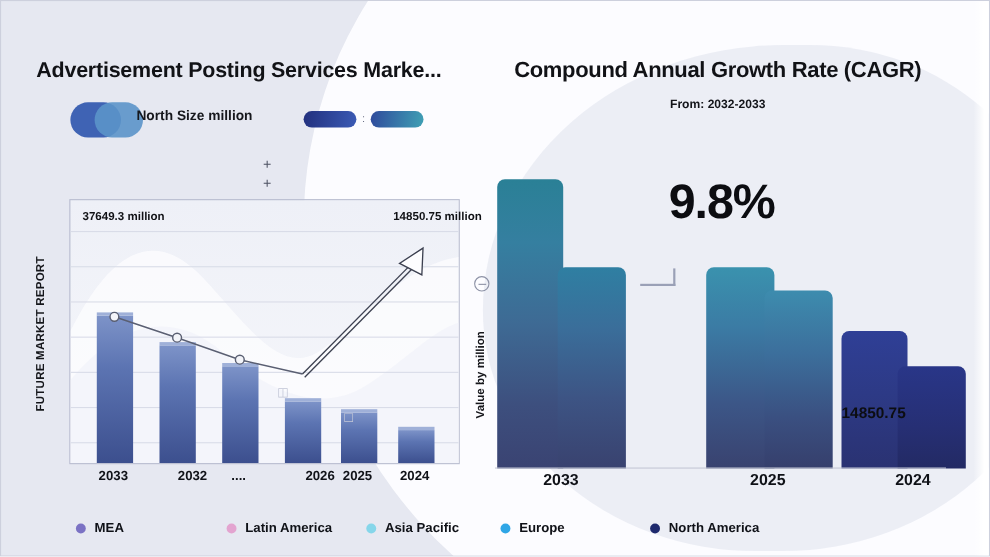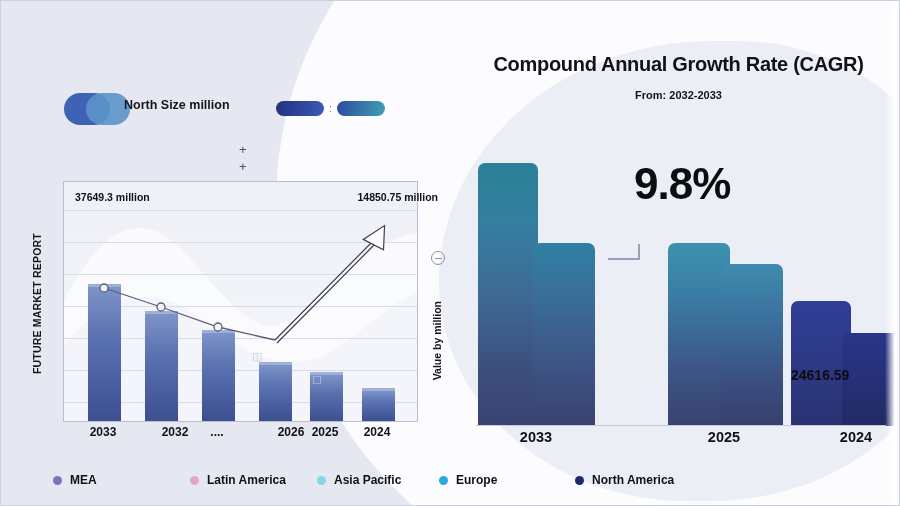--- a/index.html
+++ b/index.html
@@ -119,21 +119,21 @@
   .minus-circle {
     position:absolute; left:430px; top:250px; width:14px; height:14px;
     border:1px solid #8d92a6; border-radius:50%;
   }
   .minus-circle::before {
     content:""; position:absolute; left:3px; top:6px; width:7px; height:1px; background:#8d92a6;
   }
   .tiny-ico { position:absolute; color:#c2c6d6; font-size:11px; }
 
   
-  .right-panel { position:absolute; left:455px; top:0; width:445px; height:455px; }
+  .right-panel { position:absolute; left:429px; top:0; width:445px; height:455px; }
   .cagr-title {
     position:absolute; left:0; top:52px; width:445px; text-align:center;
     font-size:20px; font-weight:700; color:#111216; letter-spacing:-.3px;
   }
   .cagr-sub {
     position:absolute; left:0; top:88px; width:445px; text-align:center;
     font-size:11px; font-weight:700; color:#14151a;
   }
   .cagr-big {
     position:absolute; left:178px; top:158px;
@@ -157,36 +157,37 @@
   .rvalue {
     position:absolute; font-size:14px; font-weight:700; color:#0c0d11;
   }
   .hook { position:absolute; }
   .hook .h { position:absolute; left:0; top:14px; width:32px; height:1.5px; background:#9aa0b6; }
   .hook .v { position:absolute; left:30px; top:0; width:1.5px; height:16px; background:#9aa0b6; }
 
   
   .legend {
     position:absolute; left:0; bottom:18px; width:900px;
-    display:flex; align-items:center; padding-left:52px; gap:0;
+    display:flex; align-items:center; padding-left:68px; gap:0;
   }
   .leg-item { display:flex; align-items:center; gap:8px; }
   .leg-dot { width:9px; height:9px; border-radius:50%; }
   .leg-txt { font-size:12px; font-weight:700; color:#0f1117; white-space:nowrap; }
 </style>
 </head>
 <body>
 
 <div id="root">
 
   <div class="blob"></div>
   <div class="blob2"></div>
 
   <div class="left-panel">
 
+    <div class="main-title">Advertisement Posting Services  Marke...</div>
 
     <div class="venn">
       <div class="c1"></div>
       <div class="c2"></div>
     </div>
 
     <div class="legend-cap">North Size million</div>
 
     <div class="pill-group">
       <div class="pill a"></div>
@@ -278,21 +279,21 @@
       <div class="baseline"></div>
 
       <div class="hook" style="left:152px; top:243px;">
         <div class="h"></div>
           <div class="v"></div>
       </div>
     </div>
 
     <div class="cagr-big">9.8%</div>
 
-    <div class="rvalue" style="left:335px; top:366px;">24616.59</div>
+    <div class="rvalue" style="left:335px; top:366px;">14850.75</div>
 
     <div style="position:absolute;left:0;top:428px;width:445px;height:22px;">
       <span class="rxlab" style="left:80px">2033</span>
       <span class="rxlab" style="left:268px">2025</span>
       <span class="rxlab" style="left:400px">2024</span>
     </div>
   </div>
 
   <div class="legend">
     <div class="leg-item" style="width:137px">

